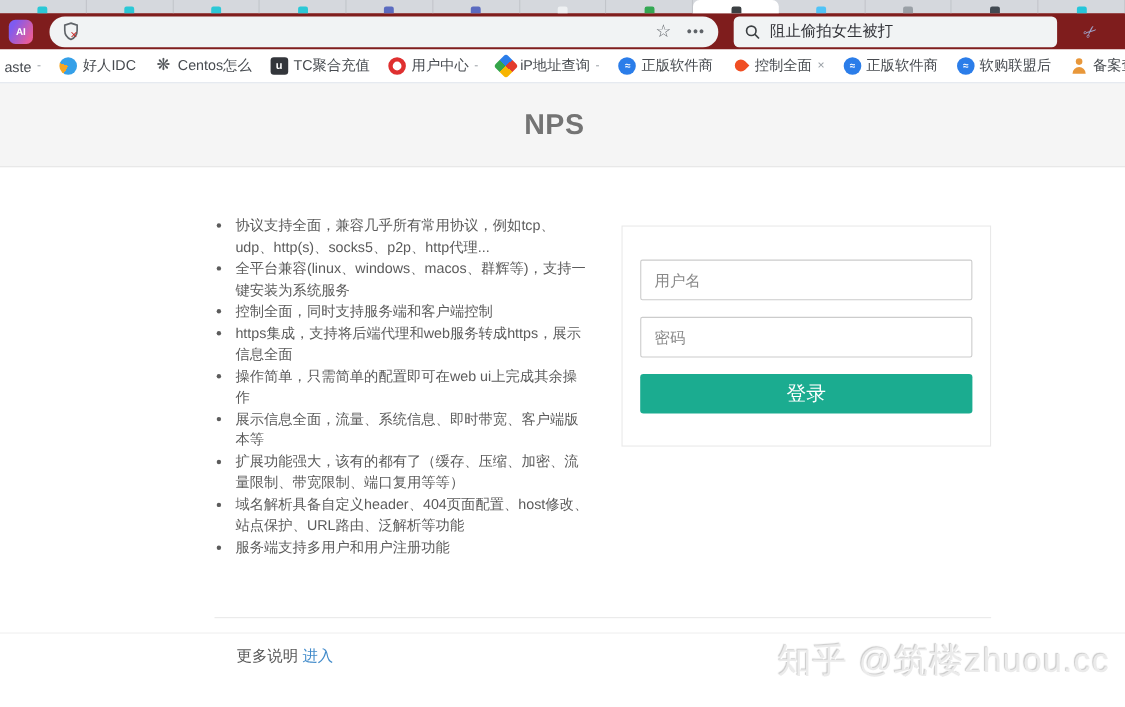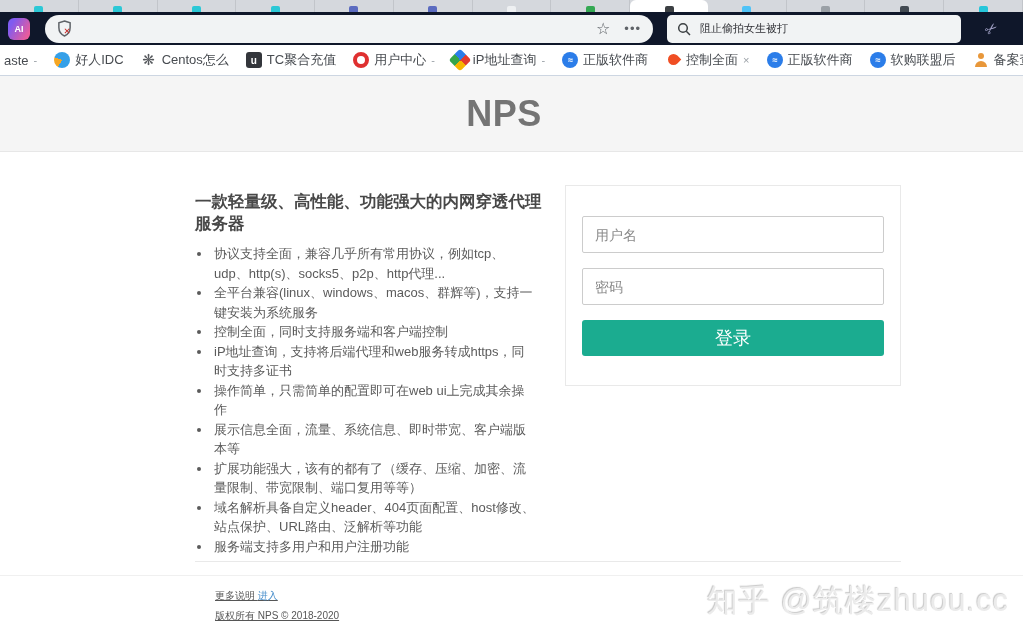--- a/index.html
+++ b/index.html
@@ -5,37 +5,37 @@
   * { margin:0; padding:0; box-sizing:border-box; }
   html,body { width:1023px; height:643px; overflow:hidden; background:#fff;
     font-family:"Liberation Sans","DejaVu Sans",sans-serif; }
 
   
   .tab-strip { height:12px; background:#d5d8dd; display:flex; }
   .tab { flex:1; border-right:1px solid #c2c5ca; display:flex; justify-content:center; align-items:flex-end; }
   .tab.active { background:#fff; border-radius:6px 6px 0 0; border-right:none; }
   .tab .fav { width:9px; height:6px; border-radius:2px 2px 0 0; }
 
-  .toolbar { height:33px; background:#0f172a; display:flex; align-items:center; padding:0 8px; }
+  .toolbar { height:33px; background:#7f1d1d; display:flex; align-items:center; padding:0 8px; }
   .ai-logo { width:22px; height:22px; border-radius:6px; flex:none;
     background:linear-gradient(120deg,#7f5bf0 20%,#e85c9c 85%);
     color:#fff; font-size:9px; font-weight:bold; display:flex; align-items:center; justify-content:center; }
   .address-bar { width:608px; height:28px; margin-left:15px; background:#f1f3f4; border-radius:14px;
     display:flex; align-items:center; padding:0 12px; }
   .shield { width:15px; height:17px; flex:none; margin-right:10px; }
   .url { font-size:14px; color:#5f6368; white-space:nowrap; }
   .url b { color:#27292d; font-weight:600; }
   .url .dim { color:#80868b; }
   .ab-spacer { flex:1; }
   .star-icon { font-size:16px; color:#5f6368; margin-right:14px; cursor:pointer; }
   .dots-icon { font-size:13px; color:#5f6368; letter-spacing:1px; cursor:pointer; }
   .search-box { width:294px; height:28px; margin-left:14px; background:#f1f3f4; border-radius:5px;
     display:flex; align-items:center; padding:0 10px; }
   .mag { width:14px; height:14px; margin-right:9px; flex:none; }
-  .search-text { font-size:11px; color:#303136; }
+  .search-text { font-size:14px; color:#303136; }
   .bee-icon { margin-left:24px; font-size:15px; color:#9f9fc4; transform:rotate(-40deg); cursor:pointer; }
 
   .bookmarks { height:31px; background:#fff; border-bottom:1px solid #cdd6e2;
     display:flex; align-items:center; padding:0 4px; gap:17px; overflow:hidden; white-space:nowrap; }
   .bm { display:flex; align-items:center; gap:5px; font-size:13px; color:#474b50; cursor:pointer; flex:none; }
   .bm .sfx { color:#9aa0a6; font-size:11px; }
   .bm-icon { width:16px; height:16px; flex:none; display:flex; align-items:center; justify-content:center; border-radius:50%; }
   .ic-circle { background:conic-gradient(from 210deg,#f5a623 0 80deg,#35a0e8 80deg 360deg); }
   .ic-flower { border-radius:0; background:none; color:#55585c; font-size:15px; line-height:16px; }
   .ic-square { border-radius:3px; background:#33363b; color:#fff; font-size:10px; font-weight:bold; }
@@ -46,40 +46,40 @@
   .ic-flame::after { content:""; width:11px; height:11px; background:#f04e23;
     border-radius:50% 0 50% 50%; transform:rotate(45deg); position:absolute; top:2px; left:3px; }
   .ic-person { border-radius:0; background:none; position:relative; }
   .ic-person::before { content:""; position:absolute; top:1px; left:5px; width:6px; height:6px; border-radius:50%; background:#e8973a; }
   .ic-person::after { content:""; position:absolute; bottom:1px; left:2px; width:12px; height:6px; border-radius:6px 6px 0 0; background:#e8973a; }
 
   
   .page { position:relative; height:567px; background:#fff; }
   .page-header { height:76px; background:#f5f5f5; border-bottom:1px solid #e7e7e7;
     display:flex; align-items:center; justify-content:center; }
-  .nps-title { font-size:36px; font-weight:bold; color:#747474; letter-spacing:0.5px; margin-right:15px; }
+  .nps-title { font-size:26px; font-weight:bold; color:#747474; letter-spacing:0.5px; margin-right:15px; }
 
   .main { display:flex; margin:33px 0 0 195px; width:706px; }
   .features { width:352px; }
   .features h2 { font-size:16.5px; line-height:22px; color:#484848; font-weight:bold; margin:5px 0 10px; }
   .features ul { margin:10px 12px 0 17px; color:#5b5b5b; font-size:13px; line-height:19.5px; }
   .features li { padding-left:2px; }
 
   .login-card { width:336px; margin-left:18px; height:201px; background:#fff;
-    border:1px solid #e9e9e9; padding:30px 16px 0; }
+    border:1px solid #e9e9e9; padding:30px 16px 0;margin-top:20px; }
   .login-card input { display:block; width:100%; height:37px; border:1px solid #ccc; border-radius:2px;
     padding:0 12px; font-size:14px; color:#555; margin-bottom:15px; outline:none;
     font-family:"Liberation Sans","DejaVu Sans",sans-serif; }
   .login-card input::placeholder { color:#8a8a8a; opacity:1; }
   .login-btn { display:block; width:100%; height:36px; border:none; border-radius:3px;
     color:#fff; font-size:18px; cursor:pointer; }
 
   .footer-hr { position:absolute; left:195px; top:485px; width:706px; border:none; border-top:1px solid #e9e9e9; }
   .band-line { position:absolute; left:0; top:499px; width:1023px; border:none; border-top:1px solid #f0f0f0; }
-  .footer { position:absolute; left:215px; top:510px; font-size:10px; color:#565656; line-height:20px;text-decoration:underline; }
+  .footer { position:absolute; left:215px; top:510px; font-size:14px; color:#565656; line-height:20px; }
   .footer .enter { color:#428bca; text-decoration:none; cursor:pointer; }
   .watermark { position:absolute; right:14px; top:504px; font-size:31px; color:#ebebeb;
     text-shadow:1px 1px 0 #ffffff,-1px -1px 1px #c9c9c9; letter-spacing:1px; }
 </style>
 </head>
 <body>
 
 <div class="tab-strip" id="tabStrip">
     <div class="tab">
       <span class="fav" style="background: rgb(43, 200, 214);"></span>
@@ -193,26 +193,25 @@
     </span>
   </div>
 
 <div class="page">
   <div class="page-header">
     <span class="nps-title">NPS</span>
   </div>
 
   <div class="main">
     <div class="features">
-      <h2>一款轻量级、高性能、功能强大的内网穿透代理服务器</h2>
       <ul id="featuresList">
           <li>协议支持全面，兼容几乎所有常用协议，例如tcp、udp、http(s)、socks5、p2p、http代理...</li>
           <li>全平台兼容(linux、windows、macos、群辉等)，支持一键安装为系统服务</li>
           <li>控制全面，同时支持服务端和客户端控制</li>
-          <li>iP地址查询，支持将后端代理和web服务转成https，同时支持多证书</li>
+          <li>https集成，支持将后端代理和web服务转成https，展示信息全面</li>
           <li>操作简单，只需简单的配置即可在web ui上完成其余操作</li>
           <li>展示信息全面，流量、系统信息、即时带宽、客户端版本等</li>
           <li>扩展功能强大，该有的都有了（缓存、压缩、加密、流量限制、带宽限制、端口复用等等）</li>
           <li>域名解析具备自定义header、404页面配置、host修改、站点保护、URL路由、泛解析等功能</li>
           <li>服务端支持多用户和用户注册功能</li>
         </ul>
     </div>
 
     <div class="login-card">
       <input type="text" placeholder="用户名" style="">
@@ -222,17 +221,16 @@
   </div>
 
   <hr class="footer-hr">
   <hr class="band-line">
 
   <div class="footer">
     <div>
       <span>更多说明</span>
       <a class="enter" style="color: rgb(66, 139, 202);">进入</a>
     </div>
-    <div>版权所有 NPS © 2018-2020</div>
   </div>
 
   <div class="watermark">知乎 @筑楼zhuou.cc</div>
 </div>
 
 </body></html>

